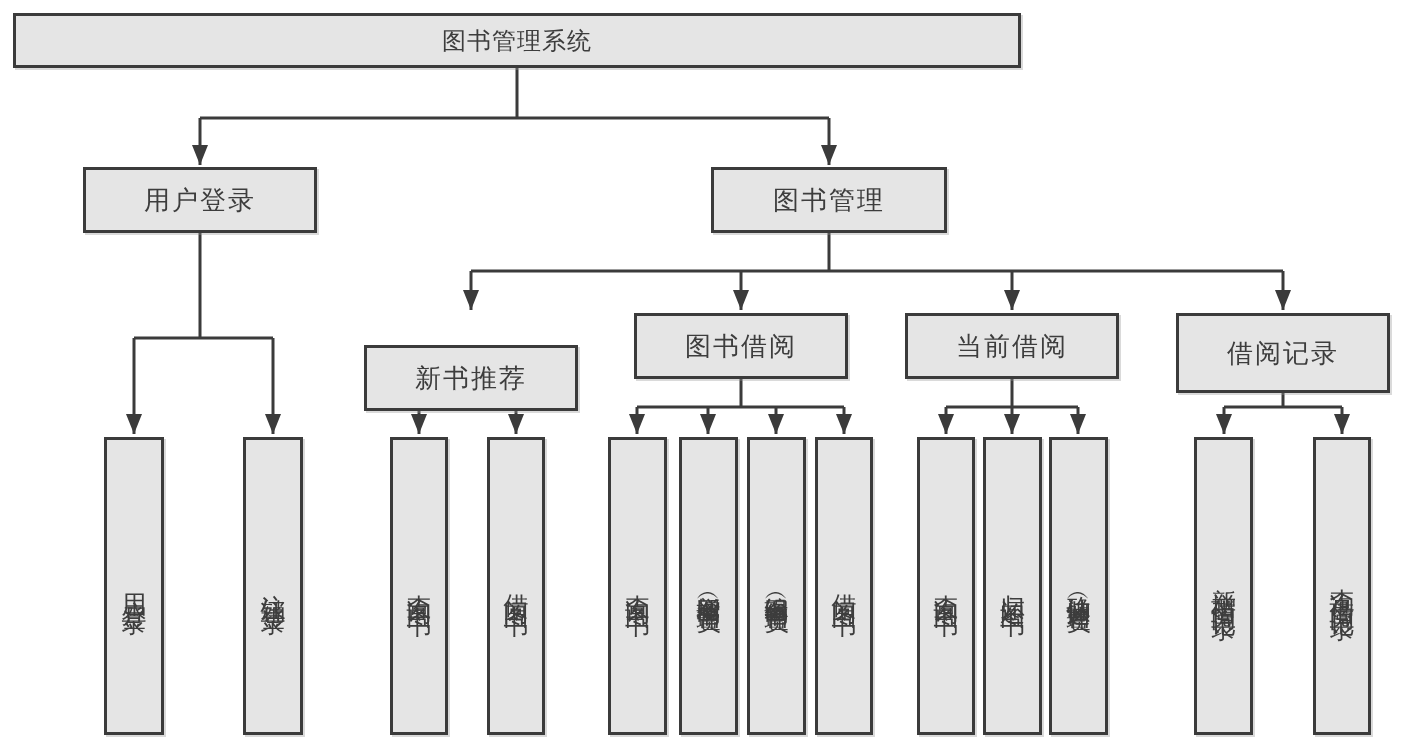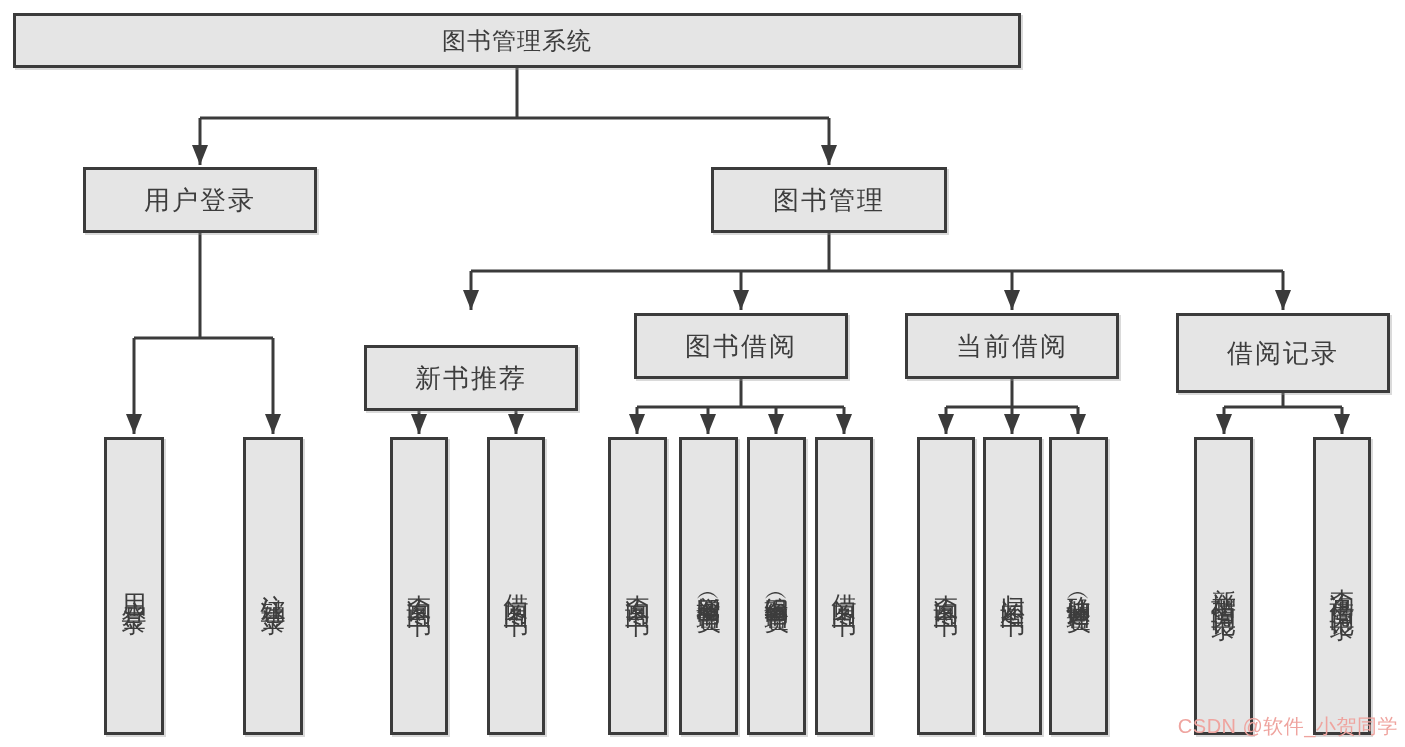--- a/index.html
+++ b/index.html
@@ -105,15 +105,14 @@
   <div class="box leaf tight" style="left:747px;top:437px;width:59px;height:298px;">编辑图书（管理员）</div>
   <div class="box leaf" style="left:815px;top:437px;width:58px;height:298px;">借阅图书</div>
 
   <div class="box leaf" style="left:917px;top:437px;width:58px;height:298px;">查询图书</div>
   <div class="box leaf" style="left:983px;top:437px;width:59px;height:298px;">归还图书</div>
   <div class="box leaf tight" style="left:1049px;top:437px;width:59px;height:298px;">确认归还（管理员）</div>
 
   <div class="box leaf" style="left:1194px;top:437px;width:59px;height:298px;">新增借阅记录</div>
   <div class="box leaf" style="left:1313px;top:437px;width:58px;height:298px;">查询借阅记录</div>
 
-  <div id="watermark">CSDN @软件_小贺同学</div>
 
 </div>
 
 </body></html>

